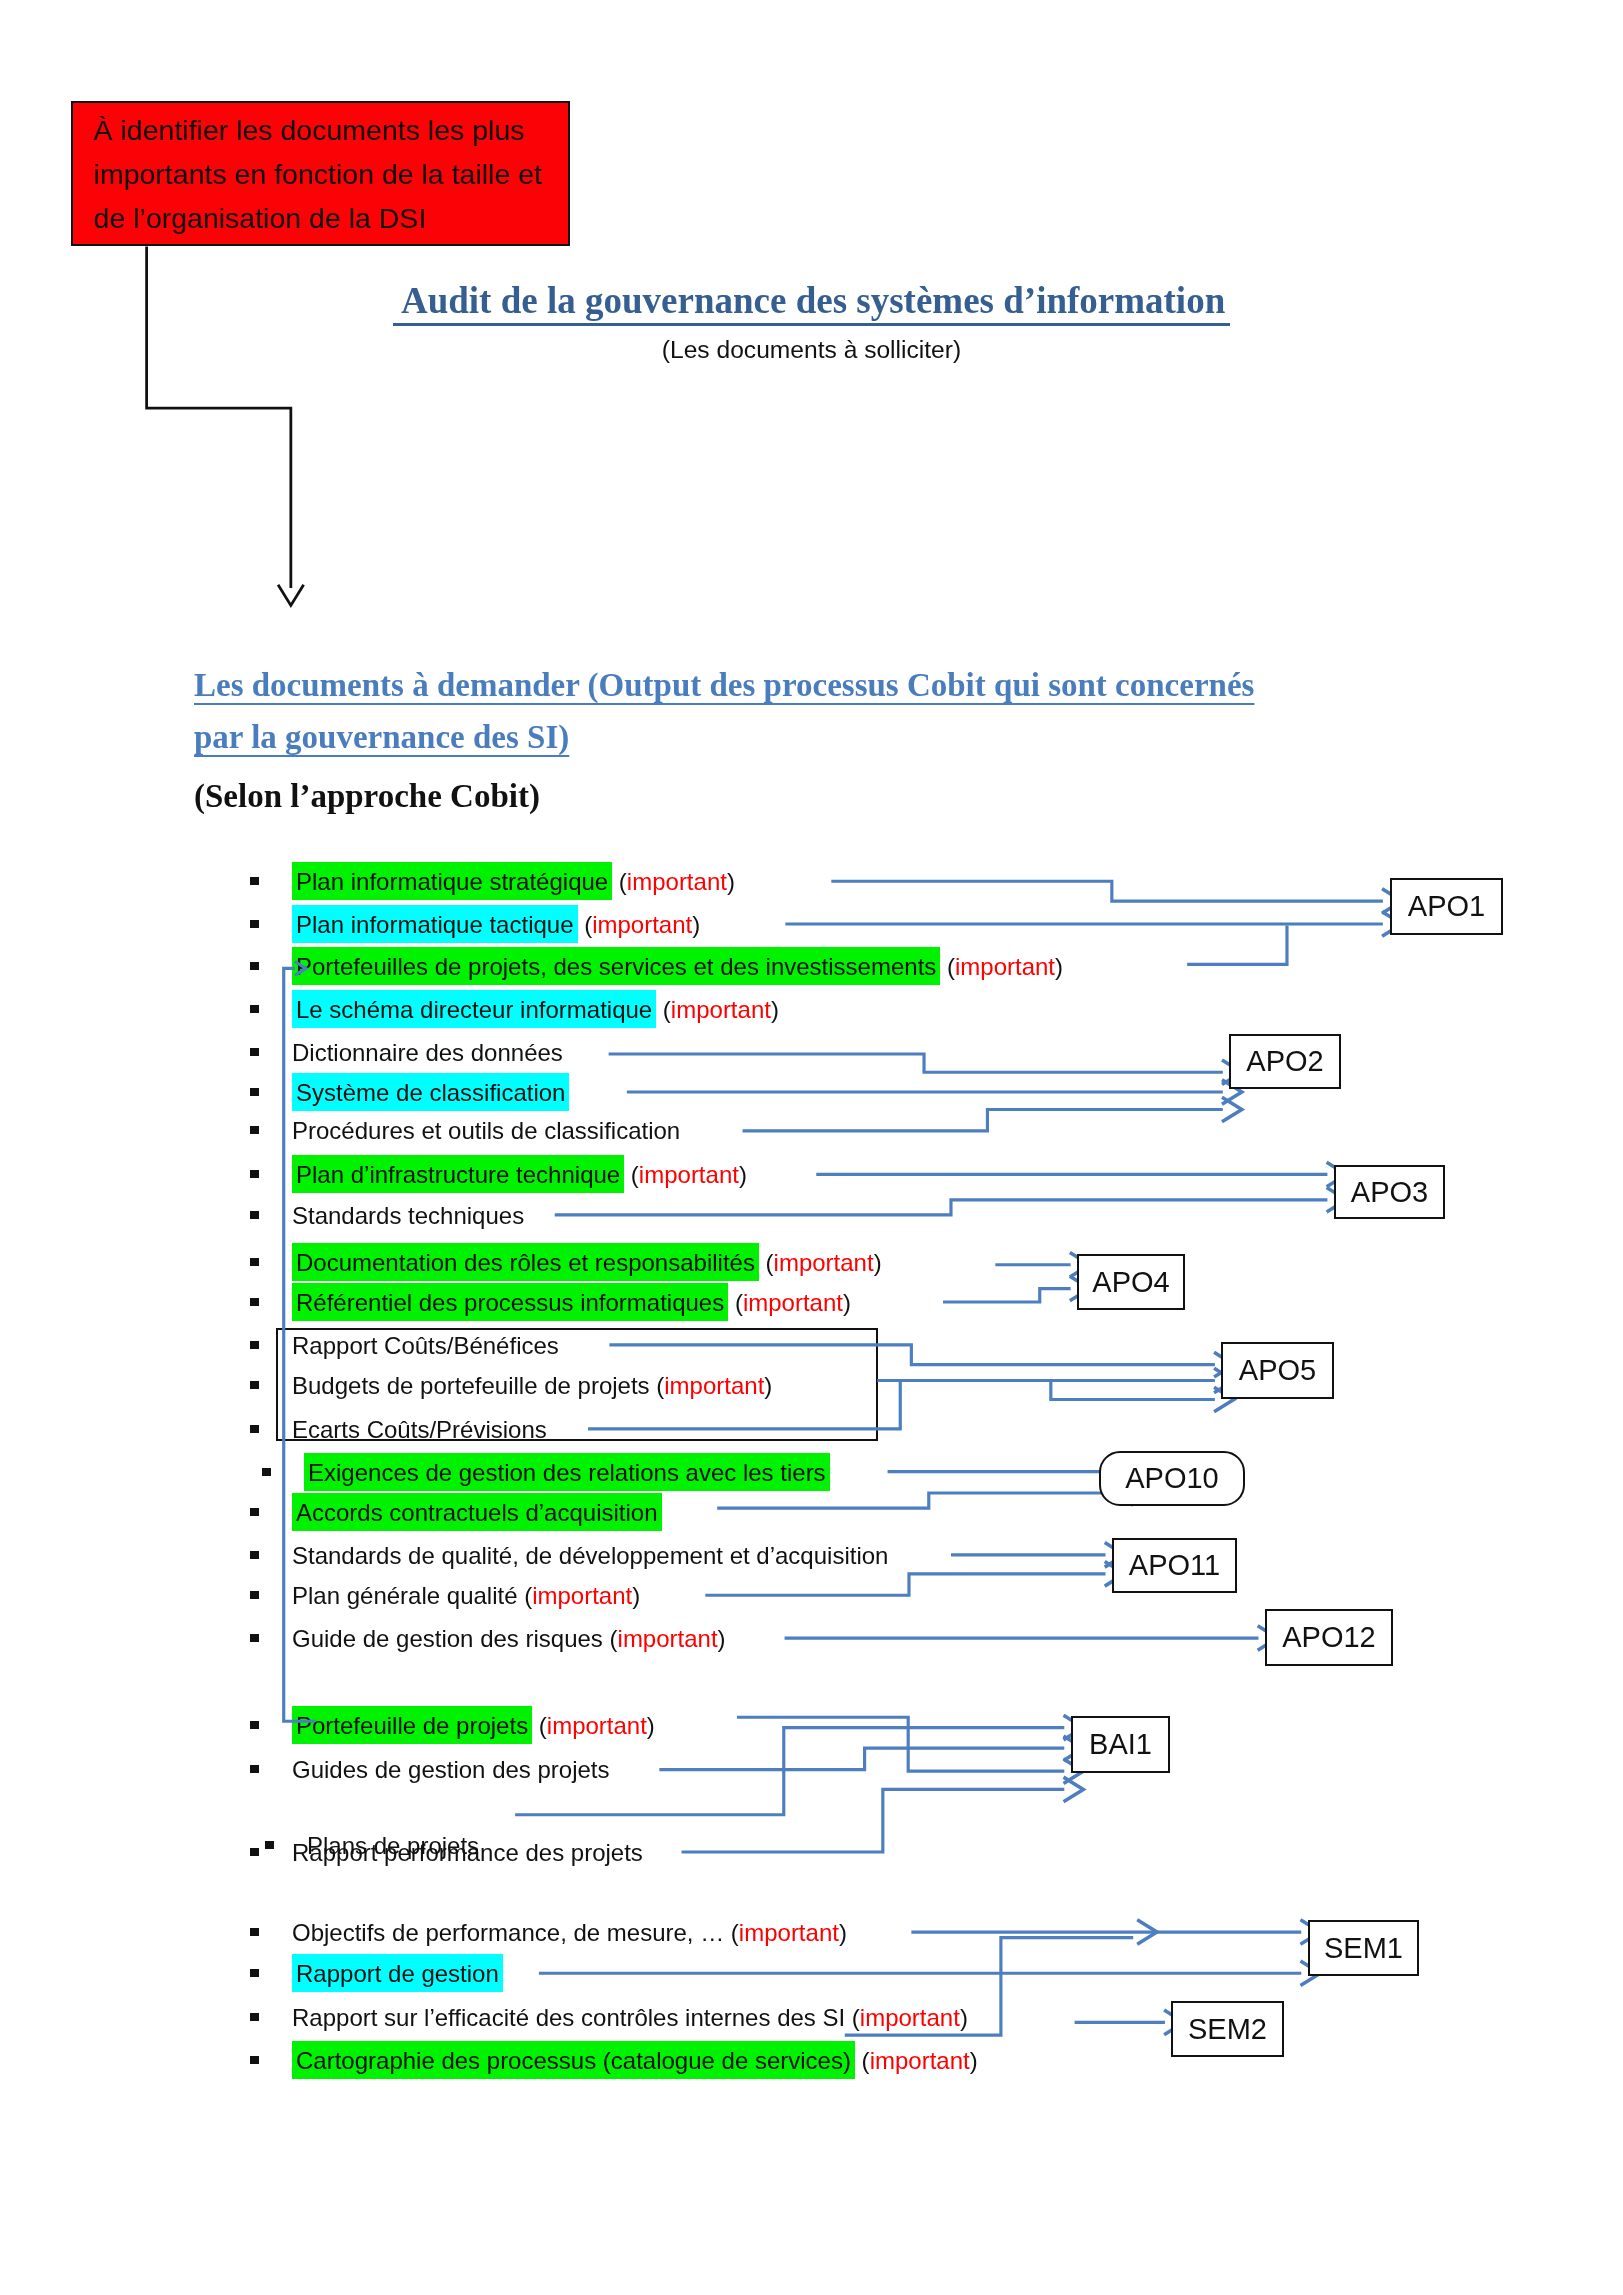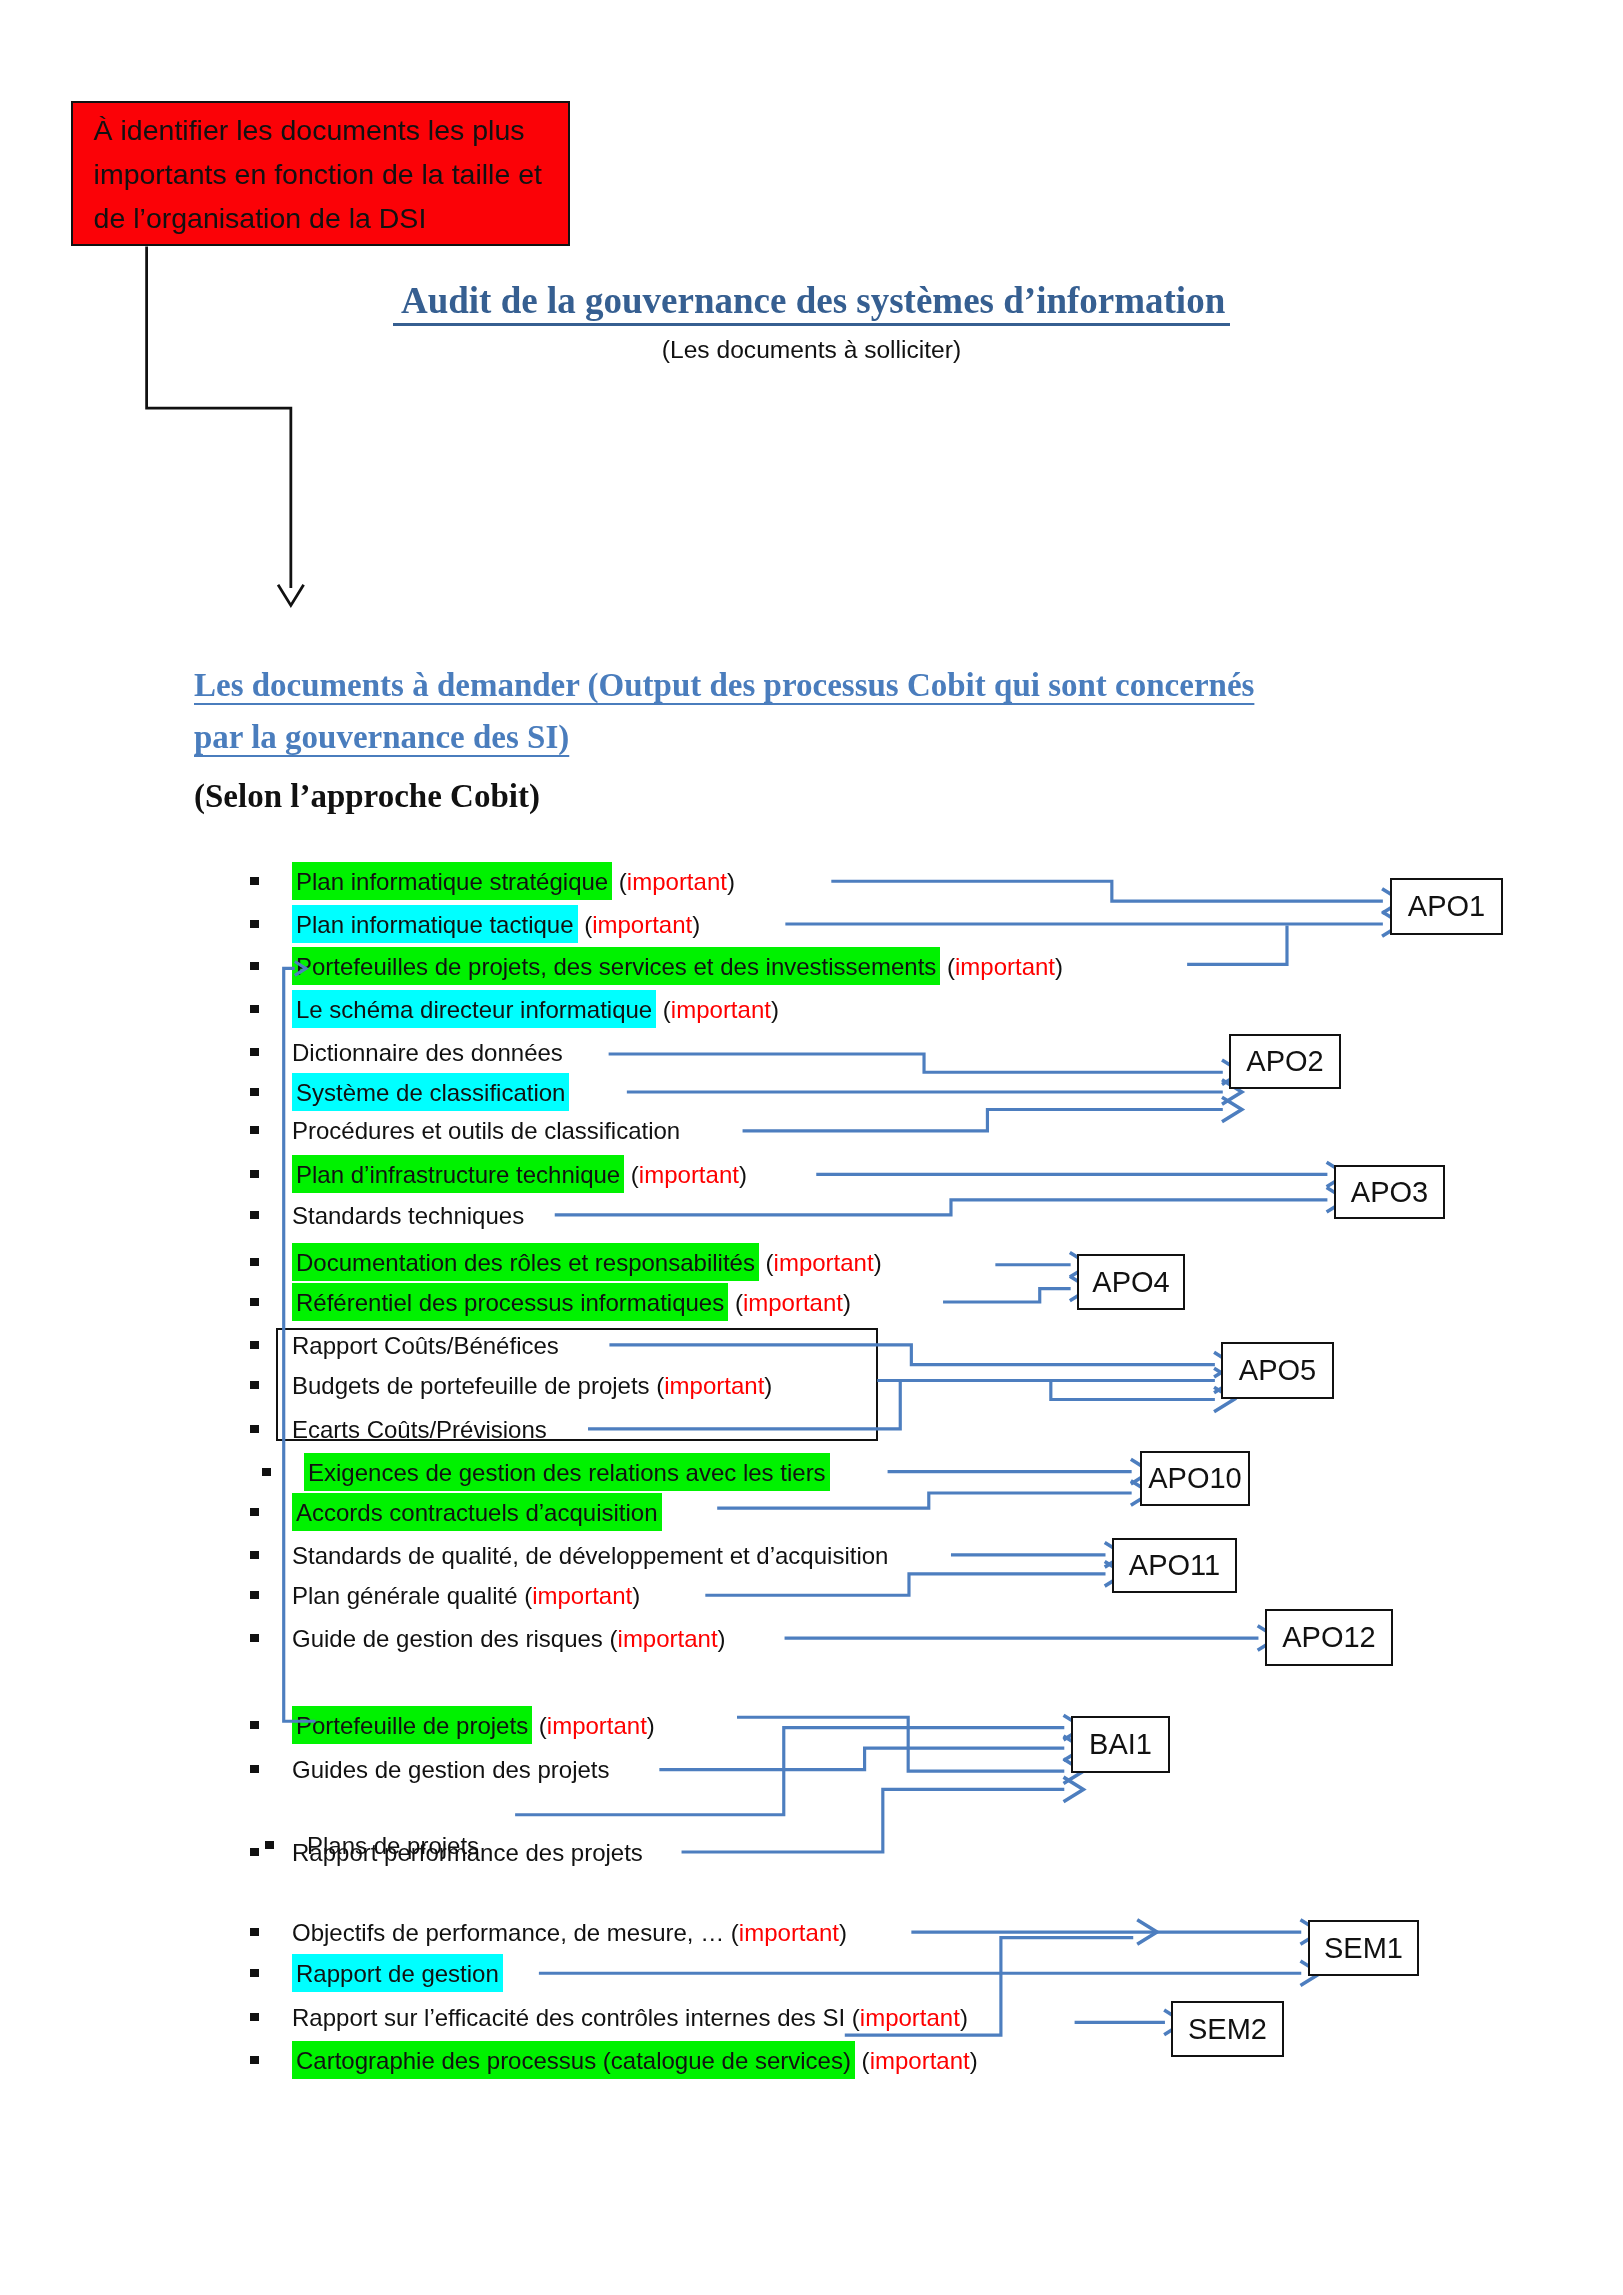--- a/index.html
+++ b/index.html
@@ -194,21 +194,21 @@
         <span class="bullet"></span>
         <span class="row-text"><span class="hl-green">Cartographie des processus (catalogue de services)</span><span><span class="paren"> (</span><span class="imp">important</span><span class="paren">)</span></span></span>
       </div>
     </div>
   <div id="boxes-container">
       <div class="cobit-box" style="left: 1390px; top: 878px; width: 113px; height: 57px;">APO1</div>
       <div class="cobit-box" style="left: 1229px; top: 1034px; width: 112px; height: 55px;">APO2</div>
       <div class="cobit-box" style="left: 1334px; top: 1165px; width: 111px; height: 54px;">APO3</div>
       <div class="cobit-box" style="left: 1077px; top: 1254px; width: 108px; height: 56px;">APO4</div>
       <div class="cobit-box" style="left: 1221px; top: 1342px; width: 113px; height: 57px;">APO5</div>
-      <div class="cobit-box" style="left: 1140px; top: 1451px; width: 110px; height: 55px;">APO10</div>
+      <div class="cobit-box" style="left: 1099px; top: 1451px; width: 146px; height: 55px; border-radius: 21px;">APO10</div>
       <div class="cobit-box" style="left: 1112px; top: 1538px; width: 125px; height: 55px;">APO11</div>
       <div class="cobit-box" style="left: 1265px; top: 1609px; width: 128px; height: 57px;">APO12</div>
       <div class="cobit-box" style="left: 1071px; top: 1716px; width: 99px; height: 57px;">BAI1</div>
       <div class="cobit-box" style="left: 1308px; top: 1920px; width: 111px; height: 56px;">SEM1</div>
       <div class="cobit-box" style="left: 1171px; top: 2001px; width: 113px; height: 56px;">SEM2</div>
     </div>
 
   <svg id="connector-layer" width="1623" height="2295" viewBox="0 0 2048 2896">
       <g>
         <polyline points="185,311 185,515 367,515 367,742" fill="none" stroke="#111" stroke-width="3.5"></polyline>

